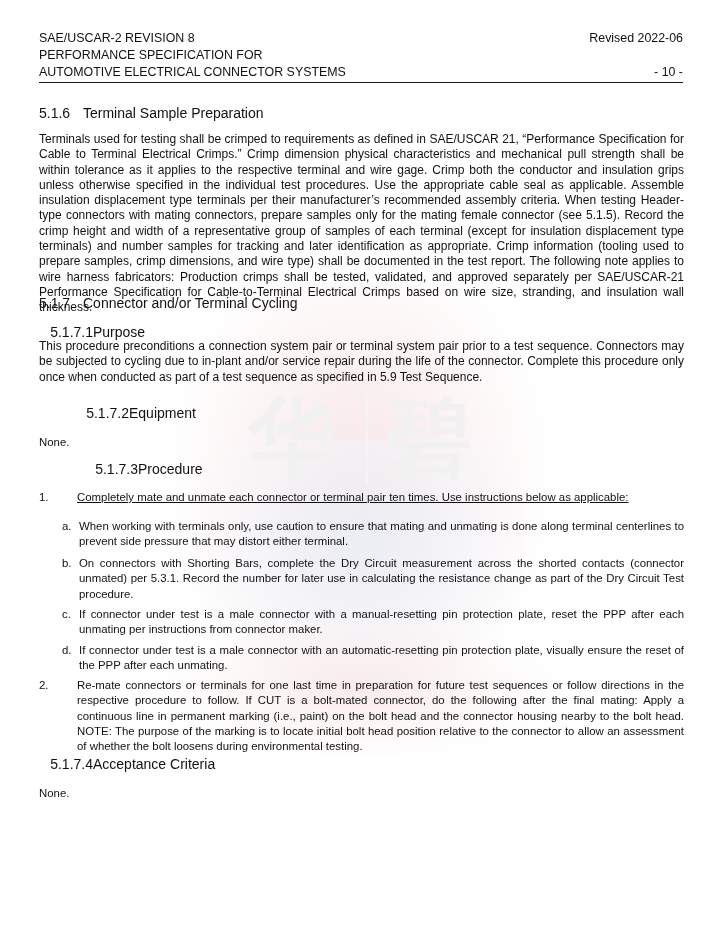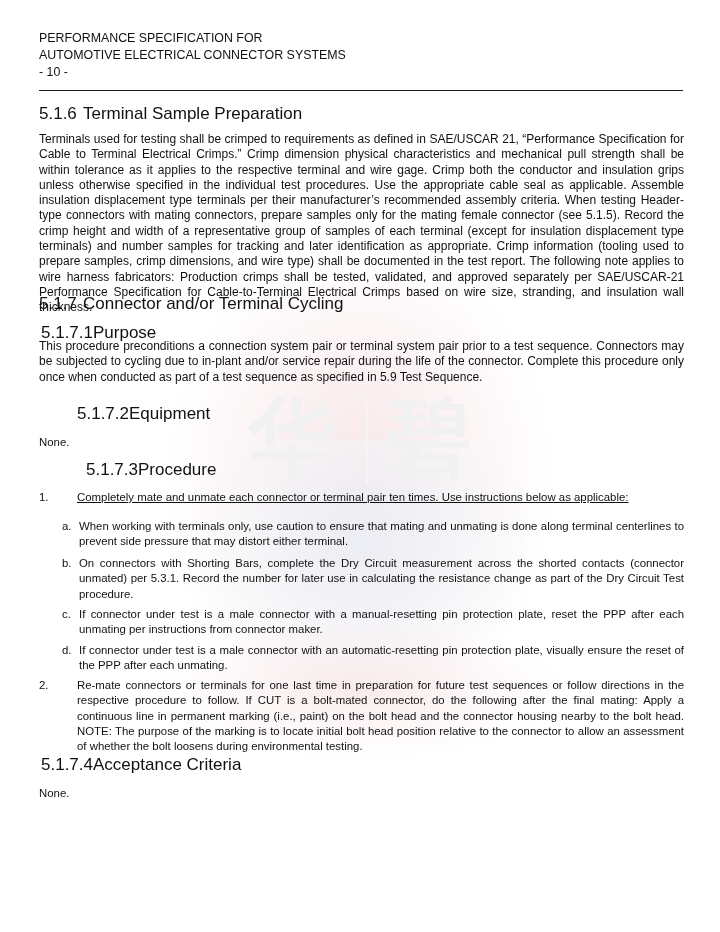--- a/index.html
+++ b/index.html
@@ -100,30 +100,29 @@
   .hdr-row {
     display: flex;
     justify-content: space-between;
     align-items: baseline;
     font-size: 12.4px;
     line-height: 17px;
     white-space: nowrap;
   }
   .hdr-row.underlined {
     border-bottom: 1.6px solid #1a1a1a;
-    padding-bottom: 9px;
-    flex-direction: column;
+    padding-bottom: 1px;
   }
   .hdr-left, .hdr-right { display: inline-block; }
 
   
   .section-head {
     position: absolute;
     left: 39px;
-    font-size: 17px;
+    font-size: 14px;
     line-height: 15px;
     white-space: nowrap;
   }
   .section-head .num {
     display: inline-block;
     width: 44px;
   }
   .section-head.deep .num {
     width: 54px;
     text-align: right;
@@ -201,20 +200,24 @@
     <div class="wm-chars">
       <span style="color: rgb(241, 241, 241);">华</span>
       <span style="color: rgb(241, 241, 241);">碧</span>
     </div>
   </div>
 
   <div class="content">
 
     <div class="doc-header">
       <div class="hdr-row">
+        <span class="hdr-left">SAE/USCAR-2 REVISION 8</span>
+        <span class="hdr-right">Revised 2022-06</span>
+      </div>
+      <div class="hdr-row">
         <span class="hdr-left">PERFORMANCE SPECIFICATION FOR</span>
         <span class="hdr-right"></span>
       </div>
       <div class="hdr-row underlined">
         <span class="hdr-left">AUTOMOTIVE ELECTRICAL CONNECTOR SYSTEMS</span>
         <span class="hdr-right">- 10 -</span>
       </div>
     </div>
 
     <div class="section-head" style="top:106px;">

